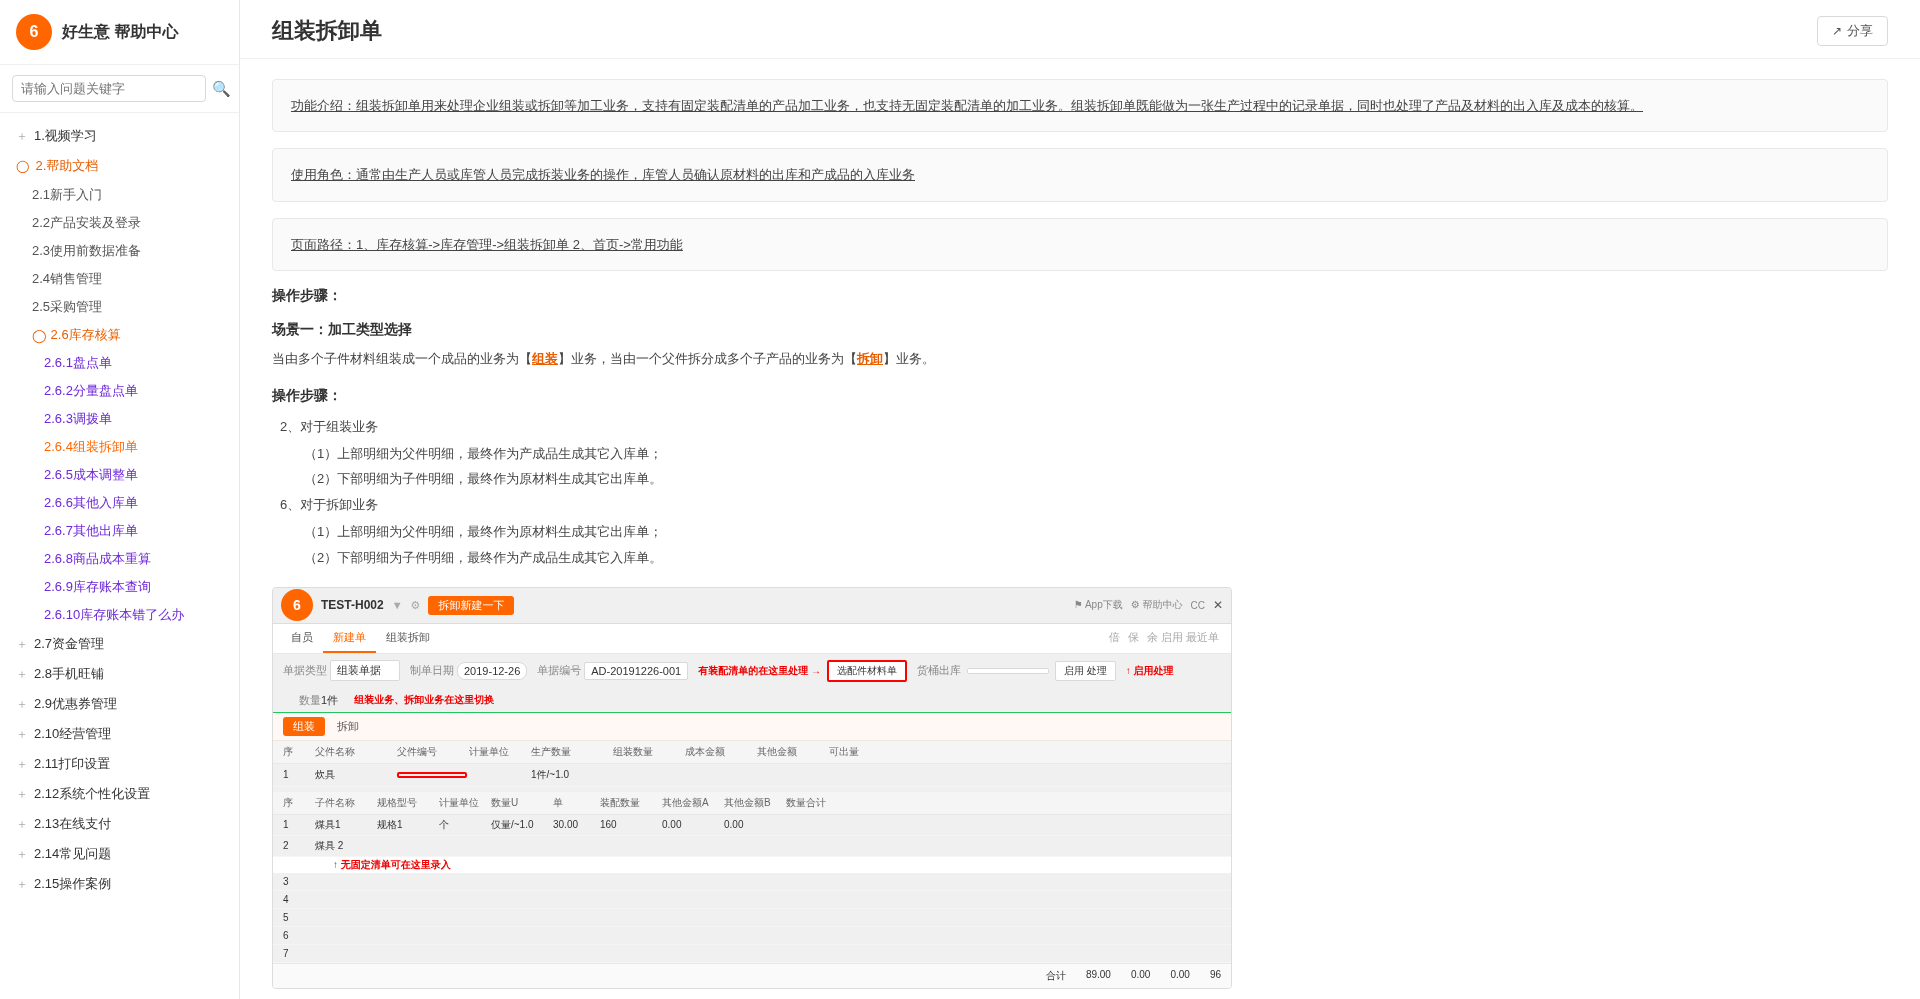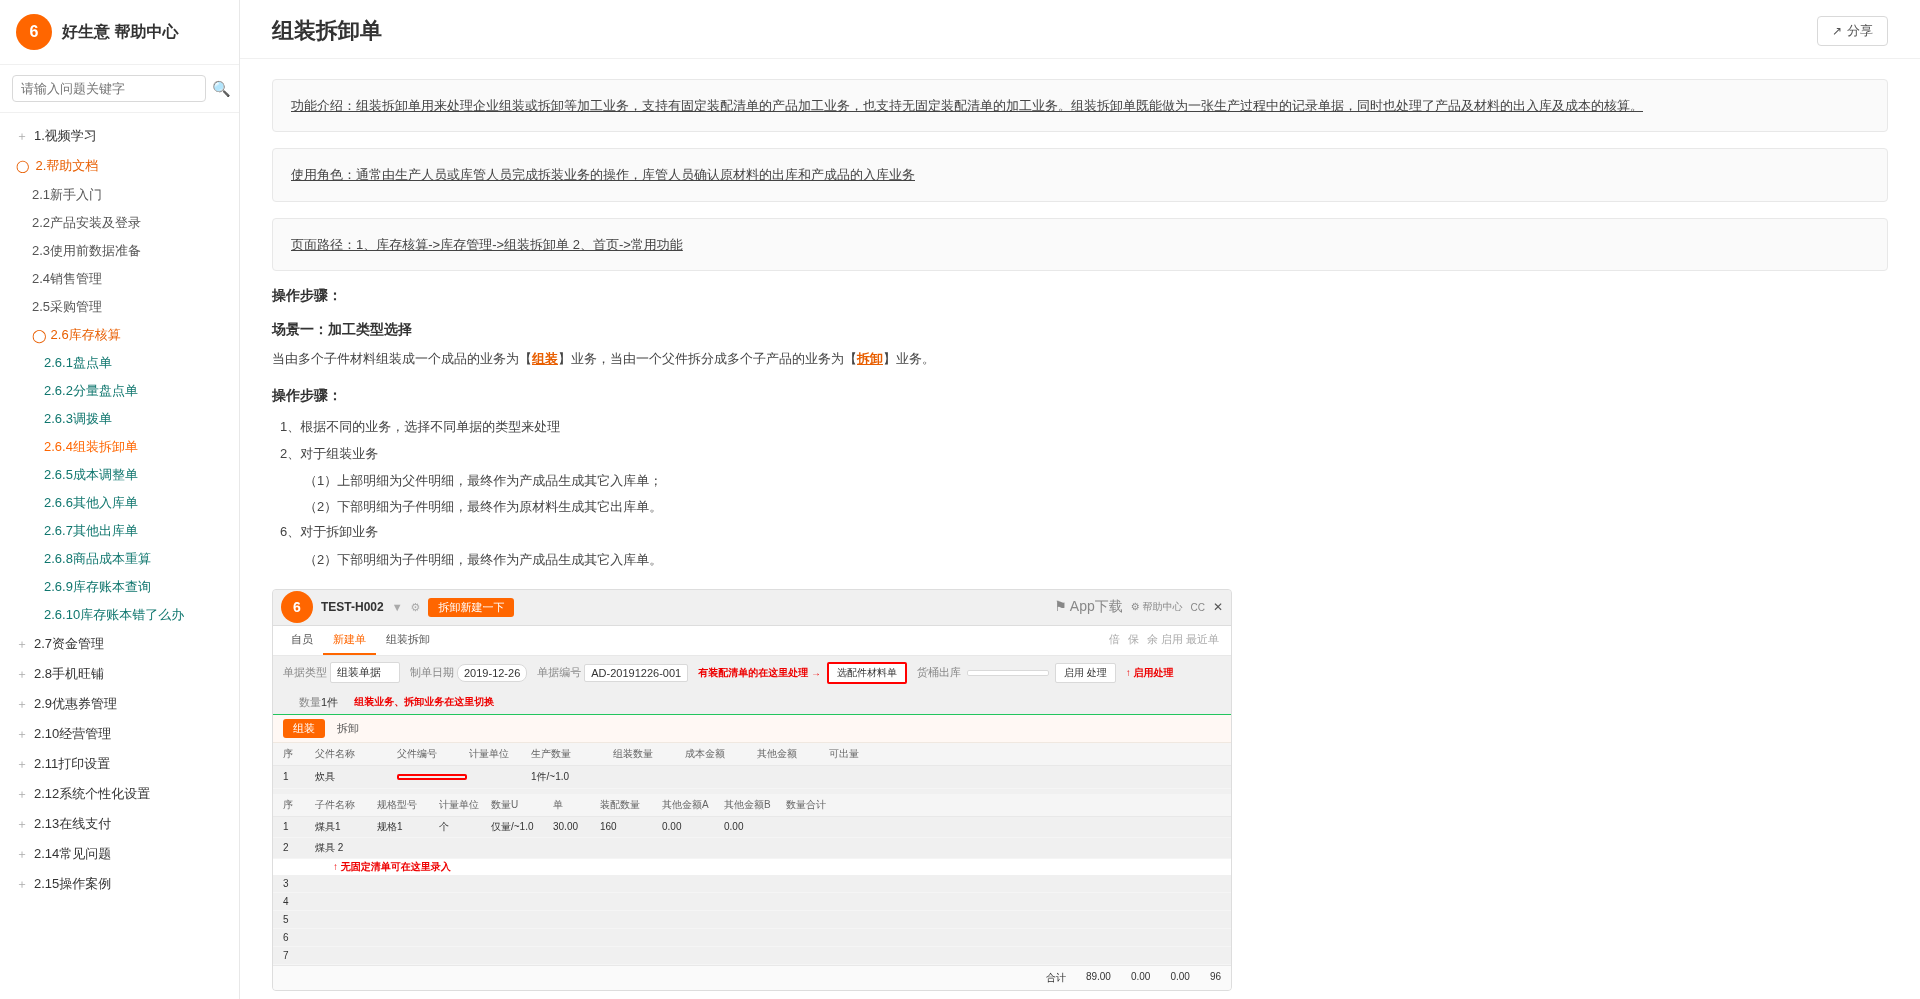--- a/index.html
+++ b/index.html
@@ -57,21 +57,21 @@
     .nav-section .plus-icon { color: #aaa; font-size: 12px; }
     .nav-section.open-section { color: #e85e00; }
 
     .nav-sub-item {
       padding: 5px 16px 5px 32px;
       font-size: 13px; color: #555; cursor: pointer;
     }
 
     .nav-sub-sub-item {
       padding: 5px 16px 5px 44px;
-      font-size: 13px; color: #0f766e; cursor: pointer;
+      font-size: 13px; color: #6d28d9; cursor: pointer;
     }
     .nav-sub-sub-item.active { color: #ff6600; }
 
     
     #main {
       flex: 1; overflow-y: auto; background: #fff;
     }
     #header {
       display: flex; align-items: center; justify-content: space-between;
       padding: 16px 32px 12px 32px;
@@ -300,37 +300,37 @@
     </div>
 
     <p class="body-text">
       <span>当由多个子件材料组装成一个成品的业务为【</span><span class="highlight">组装</span><span>】业务，当由一个父件拆分成多个子产品的业务为【</span><span class="highlight">拆卸</span><span>】业务。</span>
     </p>
 
     <div class="steps-title">
       <span>操作步骤：</span>
     </div>
 
-    <p class="step-line">1、根据不同的业务，选择不同单据的类型来处理</p>
     <p class="step-line">2、对于组装业务</p>
     <p class="sub-step">（1）上部明细为父件明细，最终作为产成品生成其它入库单；</p>
     <p class="sub-step">（2）下部明细为子件明细，最终作为原材料生成其它出库单。</p>
     <p class="step-line">6、对于拆卸业务</p>
+    <p class="sub-step">（1）上部明细为父件明细，最终作为原材料生成其它出库单；</p>
     <p class="sub-step">（2）下部明细为子件明细，最终作为产成品生成其它入库单。</p>
 
     <div class="screenshot-container" style="margin-top:18px;position:relative;">
 
       <div class="ss-topbar" style="background:#f0f0f0;display:flex;align-items:center;padding:4px 8px;gap:8px;border-bottom:1px solid #ddd;">
         <div style="width:32px;height:32px;background:#ff6600;border-radius:50%;display:flex;align-items:center;justify-content:center;color:#fff;font-weight:bold;font-size:14px;">6</div>
         <span class="ss-test-id" style="font-size:12px;font-weight:bold;">TEST-H002</span>
         <span style="color:#aaa;font-size:11px;">▼</span>
         <span style="color:#aaa;font-size:11px;">⚙</span>
         <div class="ss-btn-orange" style="font-size:11px;">拆卸新建一下</div>
         <div style="flex:1;"></div>
-        <span style="font-size:14px;color:#888;text-align:center;">⚑ App下载</span>
+        <span style="font-size:10px;color:#888;text-align:center;">⚑ App下载</span>
         <span style="font-size:10px;color:#888;">⚙ 帮助中心</span>
         <span style="font-size:10px;color:#888;">CC</span>
         <span style="color:#555;font-size:12px;cursor:pointer;">✕</span>
       </div>
 
       <div style="background:#fff;display:flex;border-bottom:1px solid #e8e8e8;padding:0 8px;">
         <div style="padding:6px 10px;font-size:11px;color:#555;cursor:pointer;">自员</div>
         <div style="padding:6px 10px;font-size:11px;color:#ff6600;border-bottom:2px solid #ff6600;cursor:pointer;">新建单</div>
         <div style="padding:6px 10px;font-size:11px;color:#555;cursor:pointer;">组装拆卸</div>
         <div style="flex:1;"></div>

